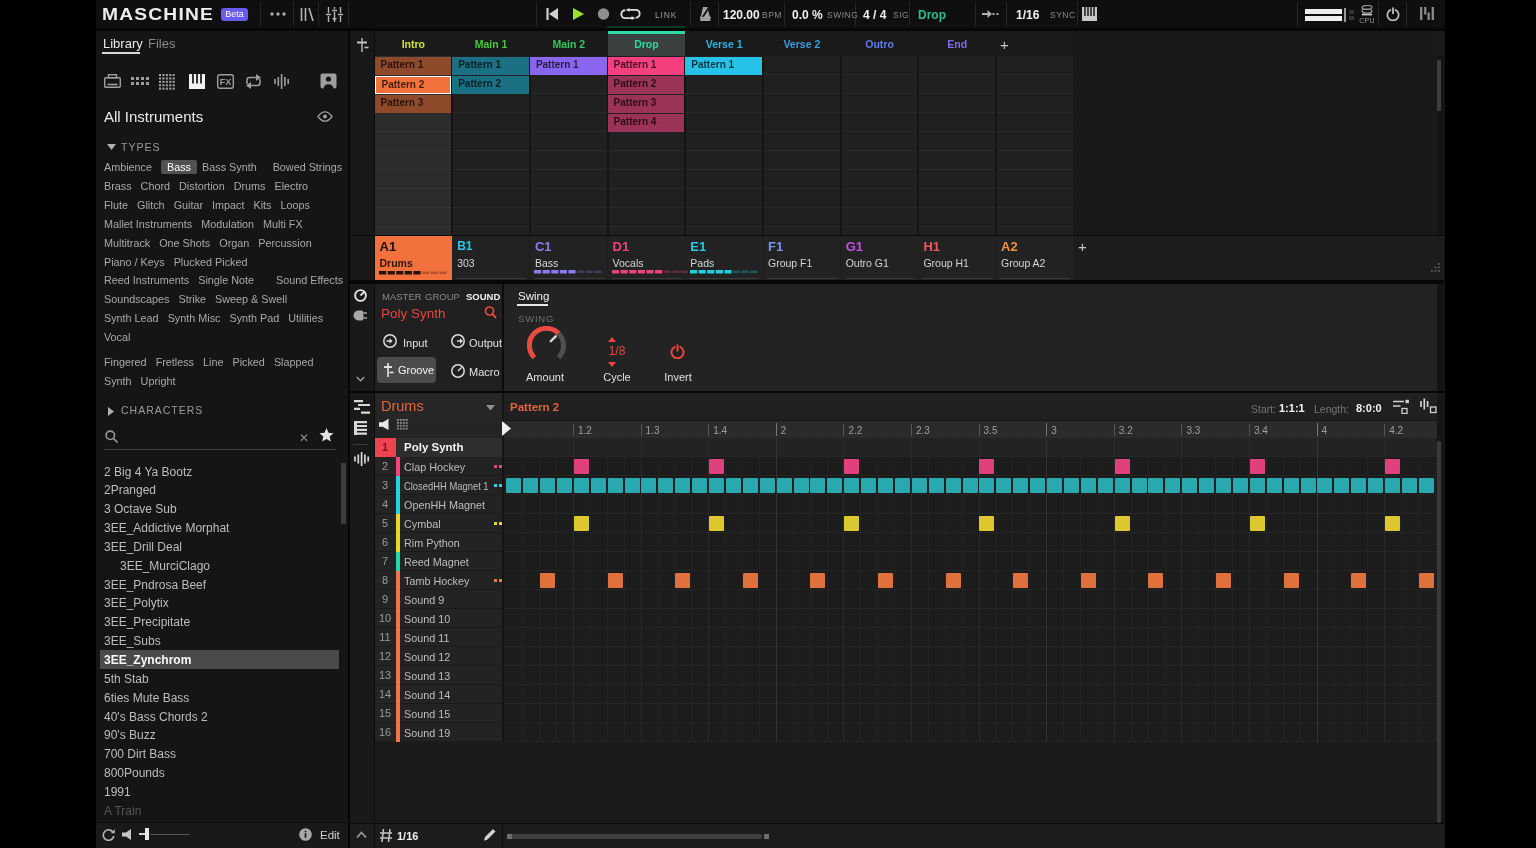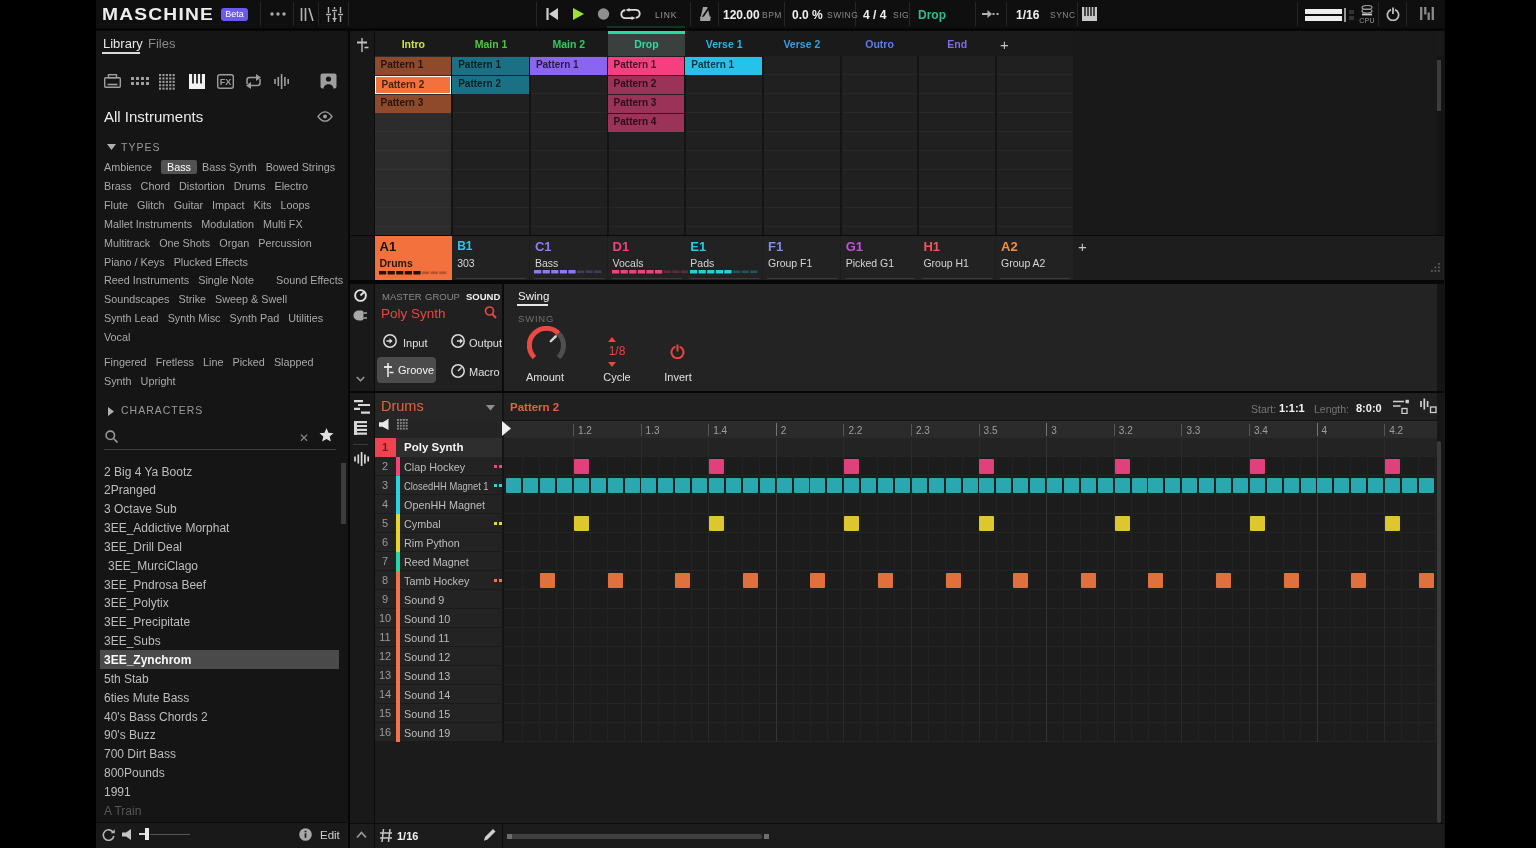--- a/index.html
+++ b/index.html
@@ -217,26 +217,26 @@
         <path d="M1 5.5C3.5 2 6 0.8 8 0.8s4.5 1.2 7 4.7C12.5 9 10 10.2 8 10.2S3.5 9 1 5.5z" stroke="#9e9e9e" stroke-width="1.3" fill="none"></path>
         <circle cx="8" cy="5.5" r="2" fill="#9e9e9e"></circle>
       </svg>
     </div>
 <div style="position:absolute;left:11px;top:144px;width:10px;height:8px;">
       <svg width="9" height="6">
         <path d="M0 0h9L4.5 6z" fill="#b0b0b0"></path>
       </svg>
     </div>
 <div style="position:absolute;left:25px;top:141px;width:60px;height:12px;color:#9a9a9a;font-size:10.5px;letter-spacing:1px;">TYPES</div>
-<div style="position:absolute;left:8px;top:161px;width:242px;height:16px;color:#a9a9a9;font-size:10.8px;white-space:nowrap;"><span style="margin-right:9px;">Ambience</span><span style="background:#515151;border-radius:2px;color:#fff;padding:1px 6px;margin-right:5px;">Bass</span><span style="margin-right:9px;">Bass Synth</span><span style="margin-right:9px;">Bowed Strings</span></div>
+<div style="position:absolute;left:8px;top:161px;width:242px;height:16px;color:#a9a9a9;font-size:10.8px;white-space:nowrap;"><span style="margin-right:9px;">Ambience</span><span style="background:#515151;border-radius:2px;color:#fff;padding:1px 6px;margin-right:5px;">Bass</span><span style="margin-right:16px;">Bass Synth</span><span style="margin-right:9px;">Bowed Strings</span></div>
 <div style="position:absolute;left:8px;top:180px;width:242px;height:16px;color:#a9a9a9;font-size:10.8px;white-space:nowrap;"><span style="margin-right:9px;">Brass</span><span style="margin-right:9px;">Chord</span><span style="margin-right:9px;">Distortion</span><span style="margin-right:9px;">Drums</span><span style="margin-right:9px;">Electro</span></div>
 <div style="position:absolute;left:8px;top:199px;width:242px;height:16px;color:#a9a9a9;font-size:10.8px;white-space:nowrap;"><span style="margin-right:9px;">Flute</span><span style="margin-right:9px;">Glitch</span><span style="margin-right:9px;">Guitar</span><span style="margin-right:9px;">Impact</span><span style="margin-right:9px;">Kits</span><span style="margin-right:9px;">Loops</span></div>
 <div style="position:absolute;left:8px;top:218px;width:242px;height:16px;color:#a9a9a9;font-size:10.8px;white-space:nowrap;"><span style="margin-right:9px;">Mallet Instruments</span><span style="margin-right:9px;">Modulation</span><span style="margin-right:9px;">Multi FX</span></div>
 <div style="position:absolute;left:8px;top:237px;width:242px;height:16px;color:#a9a9a9;font-size:10.8px;white-space:nowrap;"><span style="margin-right:9px;">Multitrack</span><span style="margin-right:9px;">One Shots</span><span style="margin-right:9px;">Organ</span><span style="margin-right:9px;">Percussion</span></div>
-<div style="position:absolute;left:8px;top:256px;width:242px;height:16px;color:#a9a9a9;font-size:10.8px;white-space:nowrap;"><span style="margin-right:9px;">Piano / Keys</span><span style="margin-right:9px;">Plucked Effects</span></div>
+<div style="position:absolute;left:8px;top:256px;width:242px;height:16px;color:#a9a9a9;font-size:10.8px;white-space:nowrap;"><span style="margin-right:9px;">Piano / Keys</span><span style="margin-right:9px;">Plucked Picked</span></div>
 <div style="position:absolute;left:8px;top:274px;width:242px;height:16px;color:#a9a9a9;font-size:10.8px;white-space:nowrap;"><span style="margin-right:9px;">Reed Instruments</span><span style="margin-right:22px;">Single Note</span><span style="margin-right:9px;">Sound Effects</span></div>
 <div style="position:absolute;left:8px;top:293px;width:242px;height:16px;color:#a9a9a9;font-size:10.8px;white-space:nowrap;"><span style="margin-right:9px;">Soundscapes</span><span style="margin-right:9px;">Strike</span><span style="margin-right:9px;">Sweep &amp; Swell</span></div>
 <div style="position:absolute;left:8px;top:312px;width:242px;height:16px;color:#a9a9a9;font-size:10.8px;white-space:nowrap;"><span style="margin-right:9px;">Synth Lead</span><span style="margin-right:9px;">Synth Misc</span><span style="margin-right:9px;">Synth Pad</span><span style="margin-right:9px;">Utilities</span></div>
 <div style="position:absolute;left:8px;top:331px;width:242px;height:16px;color:#a9a9a9;font-size:10.8px;white-space:nowrap;"><span style="margin-right:9px;">Vocal</span></div>
 <div style="position:absolute;left:8px;top:356px;width:242px;height:16px;color:#a9a9a9;font-size:10.8px;white-space:nowrap;"><span style="margin-right:9px;">Fingered</span><span style="margin-right:9px;">Fretless</span><span style="margin-right:9px;">Line</span><span style="margin-right:9px;">Picked</span><span style="margin-right:9px;">Slapped</span></div>
 <div style="position:absolute;left:8px;top:375px;width:242px;height:16px;color:#a9a9a9;font-size:10.8px;white-space:nowrap;"><span style="margin-right:9px;">Synth</span><span style="margin-right:9px;">Upright</span></div>
 <div style="position:absolute;left:12px;top:407px;width:8px;height:10px;">
       <svg width="6" height="9">
         <path d="M0 0v9l6-4.5z" fill="#b0b0b0"></path>
       </svg>
@@ -253,21 +253,21 @@
       <svg width="15" height="15">
         <path d="M7.5 0l2 4.8 5 0.4-3.8 3.4 1.1 5-4.3-2.7-4.3 2.7 1.1-5L0.5 5.2l5-0.4z" fill="#e0e0e0"></path>
       </svg>
     </div>
 <div style="position:absolute;left:8px;top:449px;width:232px;height:1px;background:#3f3f3f;"></div>
 <div style="position:absolute;left:8px;top:464.5px;width:230px;height:14px;color:#bdbdbd;font-size:12px;">2 Big 4 Ya Bootz</div>
 <div style="position:absolute;left:8px;top:483.35px;width:230px;height:14px;color:#bdbdbd;font-size:12px;">2Pranged</div>
 <div style="position:absolute;left:8px;top:502.2px;width:230px;height:14px;color:#bdbdbd;font-size:12px;">3 Octave Sub</div>
 <div style="position:absolute;left:8px;top:521.05px;width:230px;height:14px;color:#bdbdbd;font-size:12px;">3EE_Addictive Morphat</div>
 <div style="position:absolute;left:8px;top:539.9px;width:230px;height:14px;color:#bdbdbd;font-size:12px;">3EE_Drill Deal</div>
-<div style="position:absolute;left:12px;top:558.75px;width:230px;height:14px;color:#bdbdbd;font-size:12px;">3EE_MurciClago</div>
+<div style="position:absolute;left:24px;top:558.75px;width:230px;height:14px;color:#bdbdbd;font-size:12px;">3EE_MurciClago</div>
 <div style="position:absolute;left:8px;top:577.6px;width:230px;height:14px;color:#bdbdbd;font-size:12px;">3EE_Pndrosa Beef</div>
 <div style="position:absolute;left:8px;top:596.45px;width:230px;height:14px;color:#bdbdbd;font-size:12px;">3EE_Polytix</div>
 <div style="position:absolute;left:8px;top:615.3px;width:230px;height:14px;color:#bdbdbd;font-size:12px;">3EE_Precipitate</div>
 <div style="position:absolute;left:8px;top:634.15px;width:230px;height:14px;color:#bdbdbd;font-size:12px;">3EE_Subs</div>
 <div style="position:absolute;left:4px;top:650.0px;width:239px;height:19px;background:#4a4a4a;"></div>
 <div style="position:absolute;left:8px;top:653.0px;width:230px;height:14px;color:#fafafa;font-size:12px;font-weight:bold;">3EE_Zynchrom</div>
 <div style="position:absolute;left:8px;top:671.85px;width:230px;height:14px;color:#bdbdbd;font-size:12px;">5th Stab</div>
 <div style="position:absolute;left:8px;top:690.7px;width:230px;height:14px;color:#bdbdbd;font-size:12px;">6ties Mute Bass</div>
 <div style="position:absolute;left:8px;top:709.55px;width:230px;height:14px;color:#bdbdbd;font-size:12px;">40's Bass Chords 2</div>
 <div style="position:absolute;left:8px;top:728.4000000000001px;width:230px;height:14px;color:#bdbdbd;font-size:12px;">90's Buzz</div>
@@ -387,21 +387,21 @@
 <div style="position:absolute;left:589.3px;top:236px;width:77.0px;height:44px;background:#222222;"></div>
 <div style="position:absolute;left:594.3px;top:239px;width:60px;height:16px;color:#28c8e8;font-size:13px;font-weight:bold;">E1</div>
 <div style="position:absolute;left:594.3px;top:257px;width:70px;height:13px;color:#d5d5d5;font-size:10.5px;">Pads</div>
 <div style="position:absolute;left:593.3px;top:278px;width:70px;height:1px;background:#3a3a3a;"></div>
 <div style="position:absolute;left:667.0px;top:236px;width:77.0px;height:44px;background:#222222;"></div>
 <div style="position:absolute;left:672.0px;top:239px;width:60px;height:16px;color:#7d8ff2;font-size:13px;font-weight:bold;">F1</div>
 <div style="position:absolute;left:672.0px;top:257px;width:70px;height:13px;color:#d5d5d5;font-size:10.5px;">Group F1</div>
 <div style="position:absolute;left:671.0px;top:278px;width:70px;height:1px;background:#3a3a3a;"></div>
 <div style="position:absolute;left:744.7px;top:236px;width:77.0px;height:44px;background:#222222;"></div>
 <div style="position:absolute;left:749.7px;top:239px;width:60px;height:16px;color:#c74fe0;font-size:13px;font-weight:bold;">G1</div>
-<div style="position:absolute;left:749.7px;top:257px;width:70px;height:13px;color:#d5d5d5;font-size:10.5px;">Picked G1</div>
+<div style="position:absolute;left:749.7px;top:257px;width:70px;height:13px;color:#d5d5d5;font-size:10.5px;">Outro G1</div>
 <div style="position:absolute;left:748.7px;top:278px;width:70px;height:1px;background:#3a3a3a;"></div>
 <div style="position:absolute;left:822.4px;top:236px;width:77.0px;height:44px;background:#222222;"></div>
 <div style="position:absolute;left:827.4px;top:239px;width:60px;height:16px;color:#f0565e;font-size:13px;font-weight:bold;">H1</div>
 <div style="position:absolute;left:827.4px;top:257px;width:70px;height:13px;color:#d5d5d5;font-size:10.5px;">Group H1</div>
 <div style="position:absolute;left:826.4px;top:278px;width:70px;height:1px;background:#3a3a3a;"></div>
 <div style="position:absolute;left:900.1px;top:236px;width:77.0px;height:44px;background:#222222;"></div>
 <div style="position:absolute;left:905.1px;top:239px;width:60px;height:16px;color:#f2913d;font-size:13px;font-weight:bold;">A2</div>
 <div style="position:absolute;left:905.1px;top:257px;width:70px;height:13px;color:#d5d5d5;font-size:10.5px;">Group A2</div>
 <div style="position:absolute;left:904.1px;top:278px;width:70px;height:1px;background:#3a3a3a;"></div>
 <div style="position:absolute;left:438.4px;top:270px;width:80px;height:4px;">

